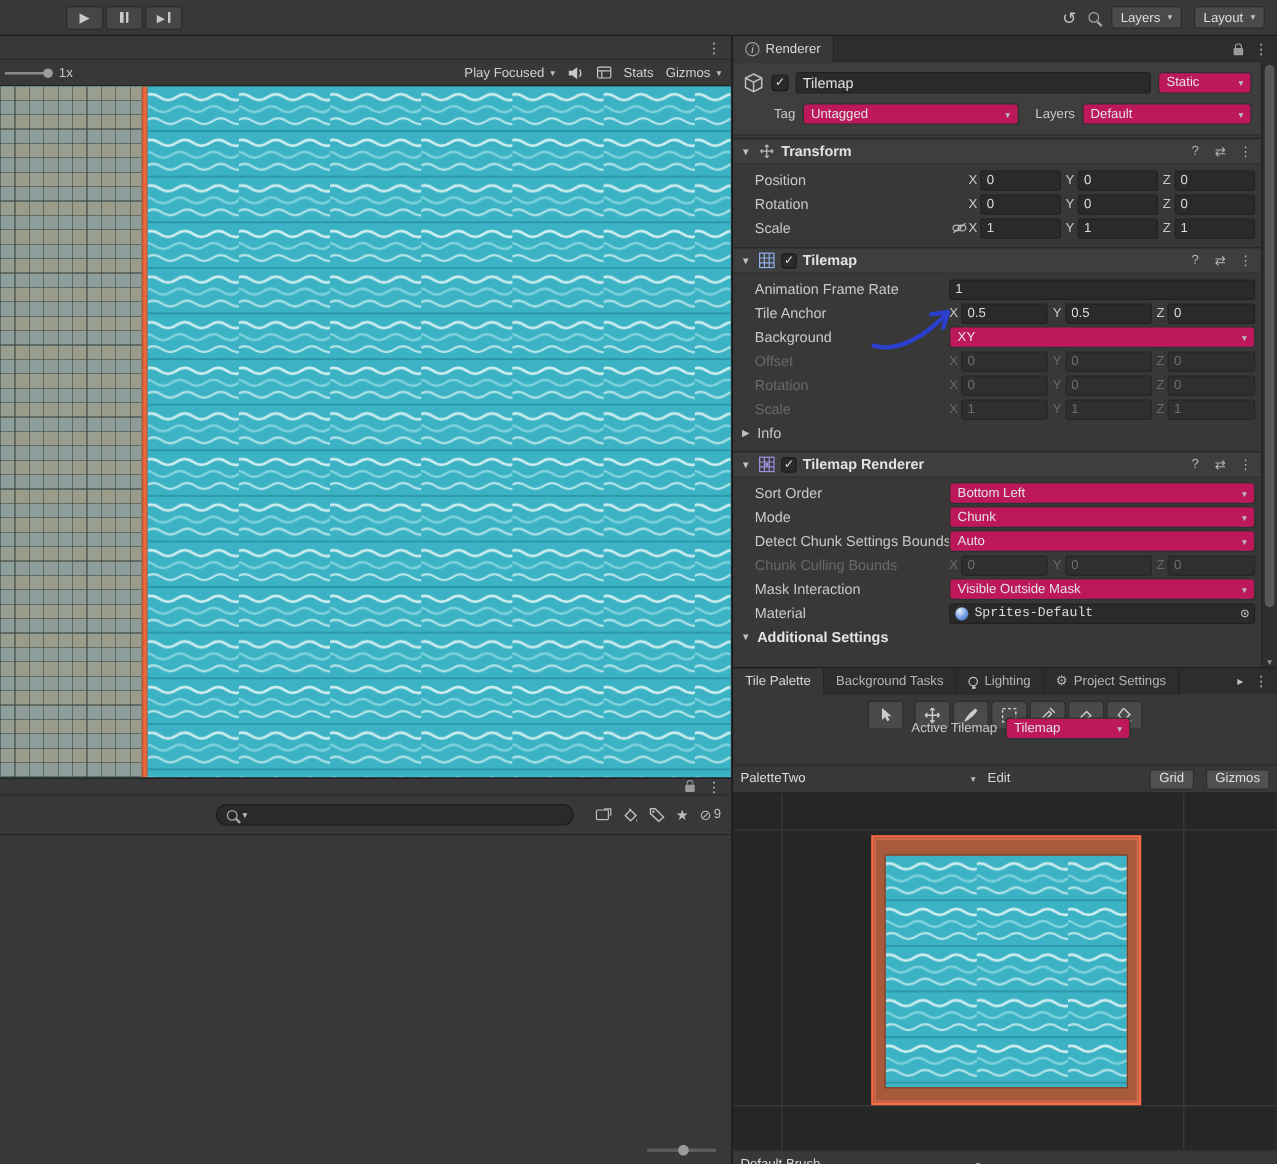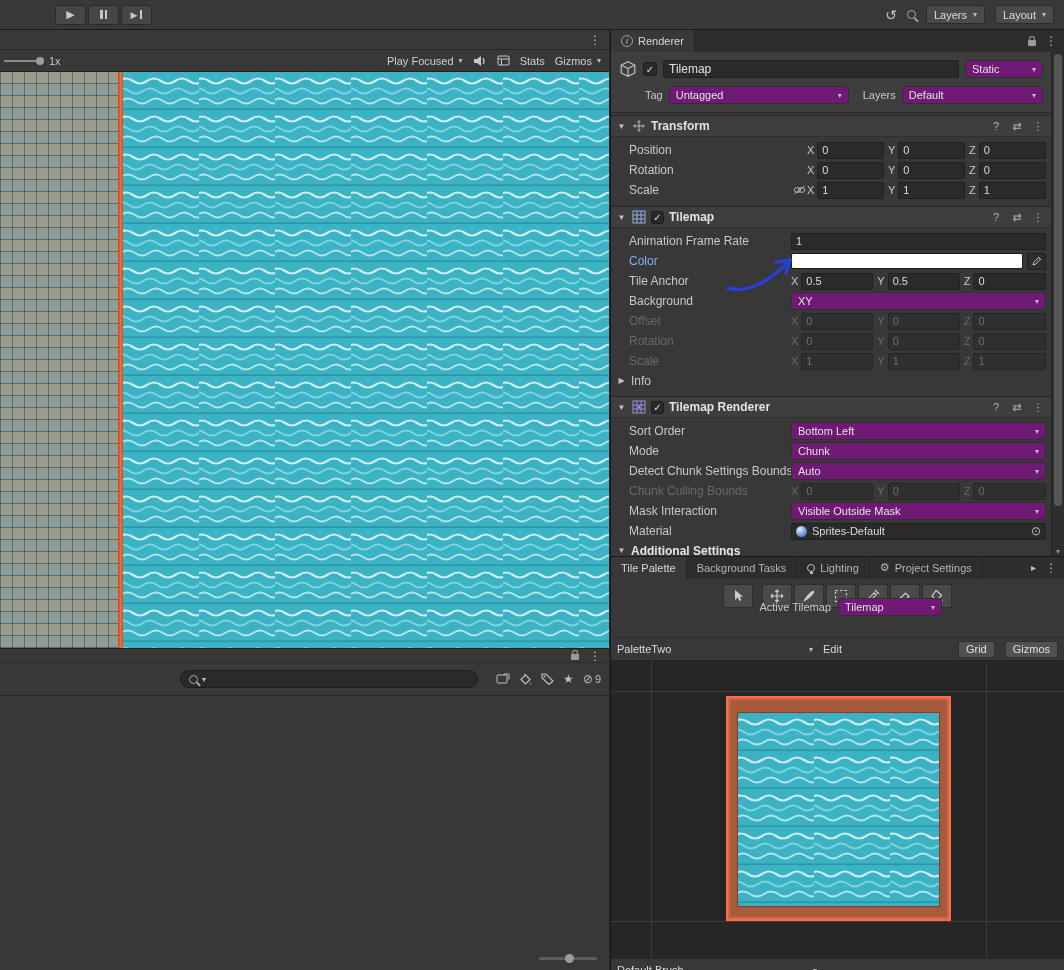--- a/index.html
+++ b/index.html
@@ -88,21 +88,21 @@
   .v-scroll { position:absolute; right:0; top:22px; bottom:0; width:13px; background:#2e2e2e; border-left:1px solid #242424; }
   .v-thumb { position:absolute; left:2px; right:2px; top:2px; height:452px; background:#585858; border-radius:5px; }
   .v-arrow { position:absolute; bottom:0; left:0; right:0; text-align:center; color:#8d8d8d; font-size:8px; }
 
   .go-header { background:#3e3e3e; border-bottom:1px solid #2c2c2c; padding:6px 8px; }
   .go-row { display:flex; align-items:center; gap:6px; height:22px; }
   .name-field { flex:1; height:18px; background:#2a2a2a; border:1px solid #212121; border-radius:2px;
     color:#e0e0e0; font-size:12px; padding:0 5px; outline:none; min-width:0; }
   .checkbox { width:14px; height:14px; background:#2a2a2a; border:1px solid #1b1b1b; border-radius:3px;
     display:flex; align-items:center; justify-content:center; font-size:10px; color:#dfdfdf; flex:none; }
-  .dropdown { height:18px; background:#701a75; border:1px solid #303030; border-radius:3px;
+  .dropdown { height:18px; background:#be185d; border:1px solid #303030; border-radius:3px;
     display:flex; align-items:center; padding:0 6px; font-size:11px; color:#e2e2e2; gap:6px; }
   .dropdown .caret { margin-left:auto; }
   .mini-label { font-size:11px; color:#c9c9c9; }
 
   .comp-header { height:22px; background:#3e3e3e; border-top:1px solid #252525;
     border-bottom:1px solid #303030; display:flex; align-items:center; gap:5px; padding:0 5px; margin-top:2px; }
   .fold { width:11px; font-size:8px; color:#c0c0c0; text-align:center; flex:none; }
   .ctitle { font-weight:bold; font-size:12px; color:#e2e2e2; }
   .hspacer { flex:1; }
   .hicon { color:#b4b4b4; font-size:11px; width:16px; text-align:center; }
@@ -117,21 +117,21 @@
     border-radius:2px; color:#dcdcdc; font-size:11px; padding:0 4px; outline:none; }
   .fields > input.num { flex:1; }
   .fields > .dropdown { flex:1; }
   .row.dis .label, .row.dis .ax { color:#696969; }
   .row.dis input.num { color:#6e6e6e; background:#2f2f2f; border-color:#262626; }
   .blue-label { color:#7fb1f5; }
   .color-swatch { flex:1; height:16px; background:#ffffff; border:1px solid #1c1c1c; border-radius:2px; }
   .dropper-btn { width:19px; height:17px; background:#2e2e2e; border:1px solid #1f1f1f; border-radius:2px;
     display:flex; align-items:center; justify-content:center; flex:none; }
   .obj-field { flex:1; height:17px; background:#2a2a2a; border:1px solid #212121; border-radius:2px;
-    display:flex; align-items:center; gap:5px; padding:0 4px; font-size:11px; color:#dcdcdc; }
+    display:flex; align-items:center; gap:5px; padding:0 4px; font-size:11px; color:#dcdcdc;font-family:Liberation Mono, monospace; }
   .sphere { width:11px; height:11px; border-radius:50%;
     background:radial-gradient(circle at 35% 30%, #e9f1ff, #6f9ae0 55%, #3a5fa8); flex:none; }
   .obj-pick { margin-left:auto; color:#bdbdbd; font-size:12px; }
   .foldrow { display:flex; align-items:center; height:19px; padding:0 5px; gap:4px; }
   .link-slot { width:16px; flex:none; display:flex; justify-content:center; }
 
   
   #bottom-right { left:610px; top:556px; width:454px; height:414px; background:#383838;
     border-left:1px solid #1a1a1a; border-top:1px solid #1a1a1a; overflow:hidden; }
   .br-tabbar { position:absolute; left:0; top:0; right:0; height:21px; background:#2d2d2d; display:flex; align-items:center;}
@@ -428,32 +428,20 @@
       <span class="hicon kebab">⋮</span>
     </div>
     <div class="rows">
       <div class="row">
         <div class="label">Animation Frame Rate</div>
         <div class="fields">
             <input class="num" value="1" style="">
           </div>
       </div>
       <div class="row">
-        <div class="label blue-label">Color</div>
-        <div class="fields">
-          <div class="color-swatch"></div>
-          <div class="dropper-btn">
-            <svg class="icon" width="12" height="12" viewBox="0 0 12 12">
-                <path d="M2 10l.8-2.6 4.8-4.8 1.8 1.8-4.8 4.8z" fill="none" stroke="#cfcfcf"></path>
-                <path d="M7.2 2l2.8 2.8" stroke="#cfcfcf"></path>
-              </svg>
-          </div>
-        </div>
-      </div>
-      <div class="row">
         <div class="label">Tile Anchor</div>
         <div class="fields">
           <div class="axis">
               <span class="ax">X</span>
               <input class="num" value="0.5" style="">
             </div>
           <div class="axis">
               <span class="ax">Y</span>
               <input class="num" value="0.5" style="">
             </div>

